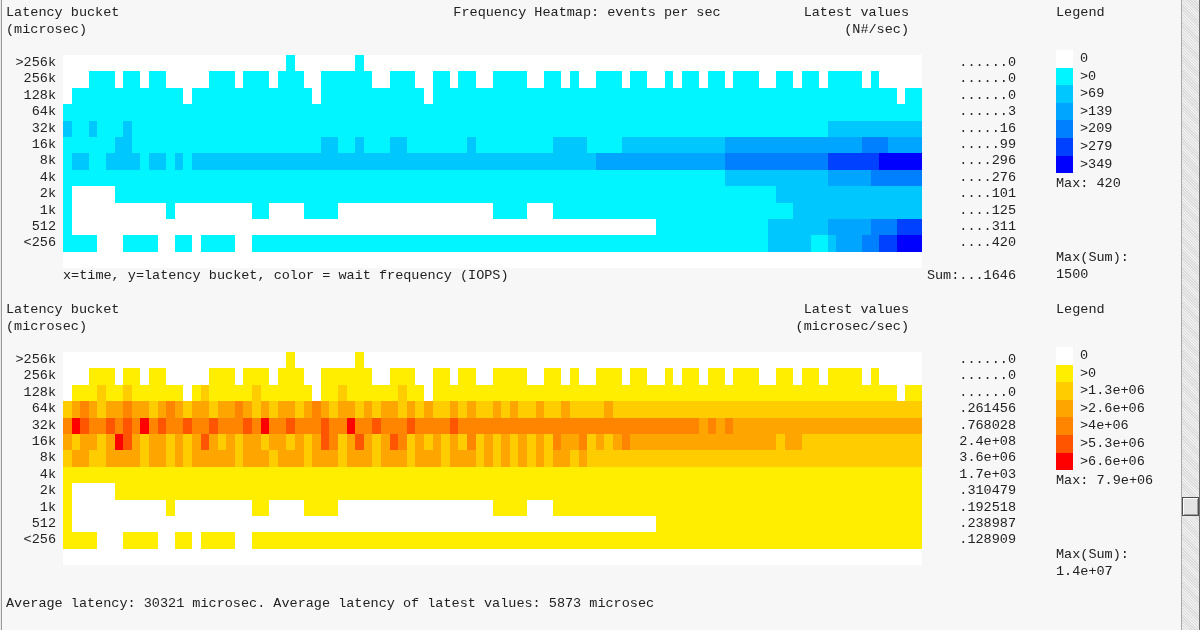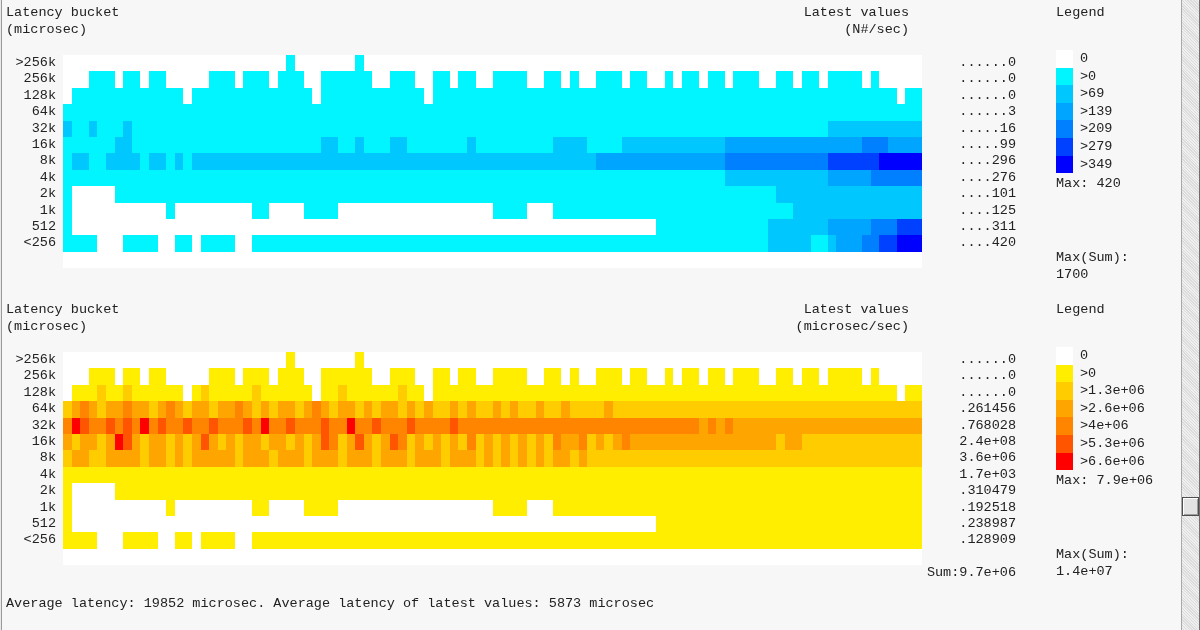--- a/index.html
+++ b/index.html
@@ -68,20 +68,21 @@
 <body>
 
 <div class="app">
 
   <div class="winborder"></div>
 
   <div class="panel" id="panel-freq">
     <div class="hdr">
       <div class="ylab1">Latency bucket</div>
       <div class="ylab2">(microsec)</div>
+      <div class="title">Frequency Heatmap: events per sec</div>
       <div class="lv1">Latest values</div>
       <div class="lv2">(N#/sec)</div>
       <div class="lgd">Legend</div>
     </div>
 
     <div class="ylabels">
         <div style="top: 0px;">&gt;256k</div>
         <div style="top: 16.4px;">256k</div>
         <div style="top: 32.8px;">128k</div>
         <div style="top: 49.2px;">64k</div>
@@ -1328,20 +1329,22 @@
         <div style="top: 65.6px;">.....16</div>
         <div style="top: 82px;">.....99</div>
         <div style="top: 98.4px;">....296</div>
         <div style="top: 114.8px;">....276</div>
         <div style="top: 131.2px;">....101</div>
         <div style="top: 147.6px;">....125</div>
         <div style="top: 164px;">....311</div>
         <div style="top: 180.4px;">....420</div>
       </div>
 
+    <div class="xcap">x=time, y=latency bucket, color = wait frequency (IOPS)</div>
+    <div class="sumline">Sum:...1646</div>
 
     <div class="legend">
       <div class="swatches">
           <div class="sw zero" style="background: rgb(255, 255, 255);"></div>
           <div class="sw" style="background: rgb(0, 245, 255);"></div>
           <div class="sw" style="background: rgb(0, 200, 255);"></div>
           <div class="sw" style="background: rgb(0, 165, 255);"></div>
           <div class="sw" style="background: rgb(0, 128, 255);"></div>
           <div class="sw" style="background: rgb(0, 64, 255);"></div>
           <div class="sw" style="background: rgb(0, 0, 255);"></div>
@@ -1350,21 +1353,21 @@
           <div>0</div>
           <div>&gt;0</div>
           <div>&gt;69</div>
           <div>&gt;139</div>
           <div>&gt;209</div>
           <div>&gt;279</div>
           <div>&gt;349</div>
         </div>
       <div class="maxline">Max: 420</div>
       <div class="maxsum-l">Max(Sum):</div>
-      <div class="maxsum-v">1700</div>
+      <div class="maxsum-v">1500</div>
     </div>
   </div>
 
   <div class="panel" id="panel-int">
     <div class="hdr">
       <div class="ylab1">Latency bucket</div>
       <div class="ylab2">(microsec)</div>
       <div class="lv1">Latest values</div>
       <div class="lv2">(microsec/sec)</div>
       <div class="lgd">Legend</div>
@@ -2618,21 +2621,20 @@
         <div style="top: 65.6px;">.768028</div>
         <div style="top: 82px;">2.4e+08</div>
         <div style="top: 98.4px;">3.6e+06</div>
         <div style="top: 114.8px;">1.7e+03</div>
         <div style="top: 131.2px;">.310479</div>
         <div style="top: 147.6px;">.192518</div>
         <div style="top: 164px;">.238987</div>
         <div style="top: 180.4px;">.128909</div>
       </div>
 
-    <div class="sumline">Sum:9.7e+06</div>
 
     <div class="legend">
       <div class="swatches">
           <div class="sw zero" style="background: rgb(255, 255, 255);"></div>
           <div class="sw" style="background: rgb(255, 238, 0);"></div>
           <div class="sw" style="background: rgb(255, 204, 0);"></div>
           <div class="sw" style="background: rgb(255, 165, 0);"></div>
           <div class="sw" style="background: rgb(255, 132, 0);"></div>
           <div class="sw" style="background: rgb(255, 85, 0);"></div>
           <div class="sw" style="background: rgb(255, 0, 0);"></div>
@@ -2646,21 +2648,21 @@
           <div>&gt;5.3e+06</div>
           <div>&gt;6.6e+06</div>
         </div>
       <div class="maxline">Max: 7.9e+06</div>
       <div class="maxsum-l">Max(Sum):</div>
       <div class="maxsum-v">1.4e+07</div>
     </div>
   </div>
 
   <div class="footer">
-    <div>Average latency: 19852 microsec. Average latency of latest values: 5873 microsec</div>
+    <div>Average latency: 30321 microsec. Average latency of latest values: 5873 microsec</div>
   </div>
 
   <div class="vscroll">
     <div class="trough"></div>
     <div class="thumb"></div>
   </div>
 
 </div>
 
 </body></html>

